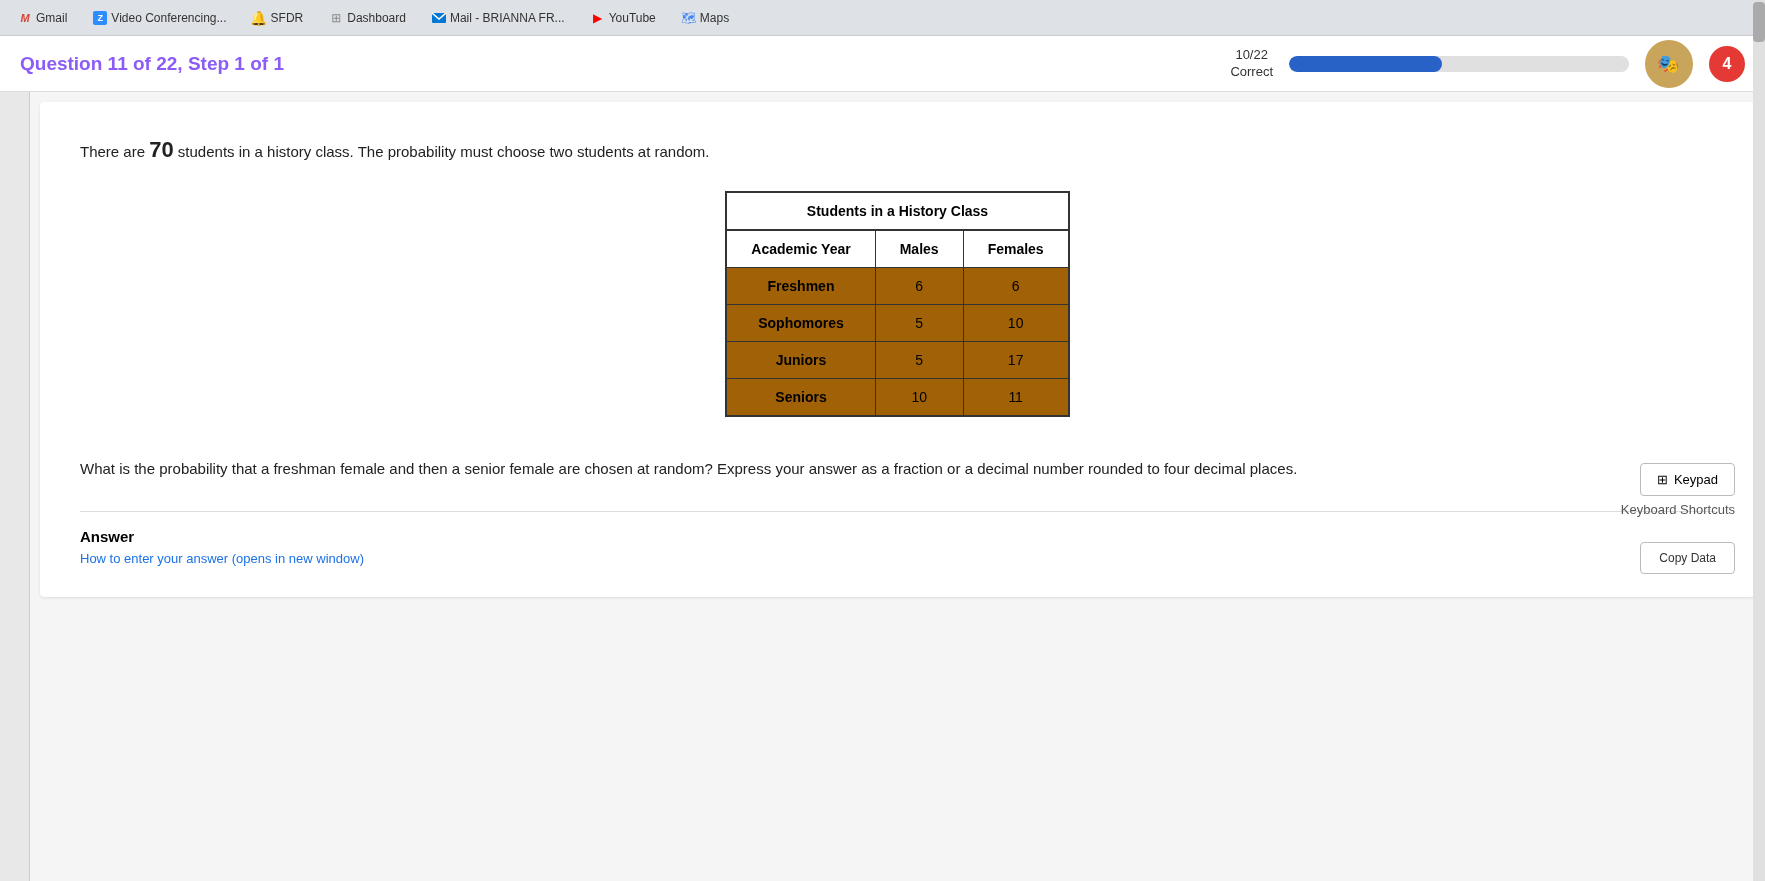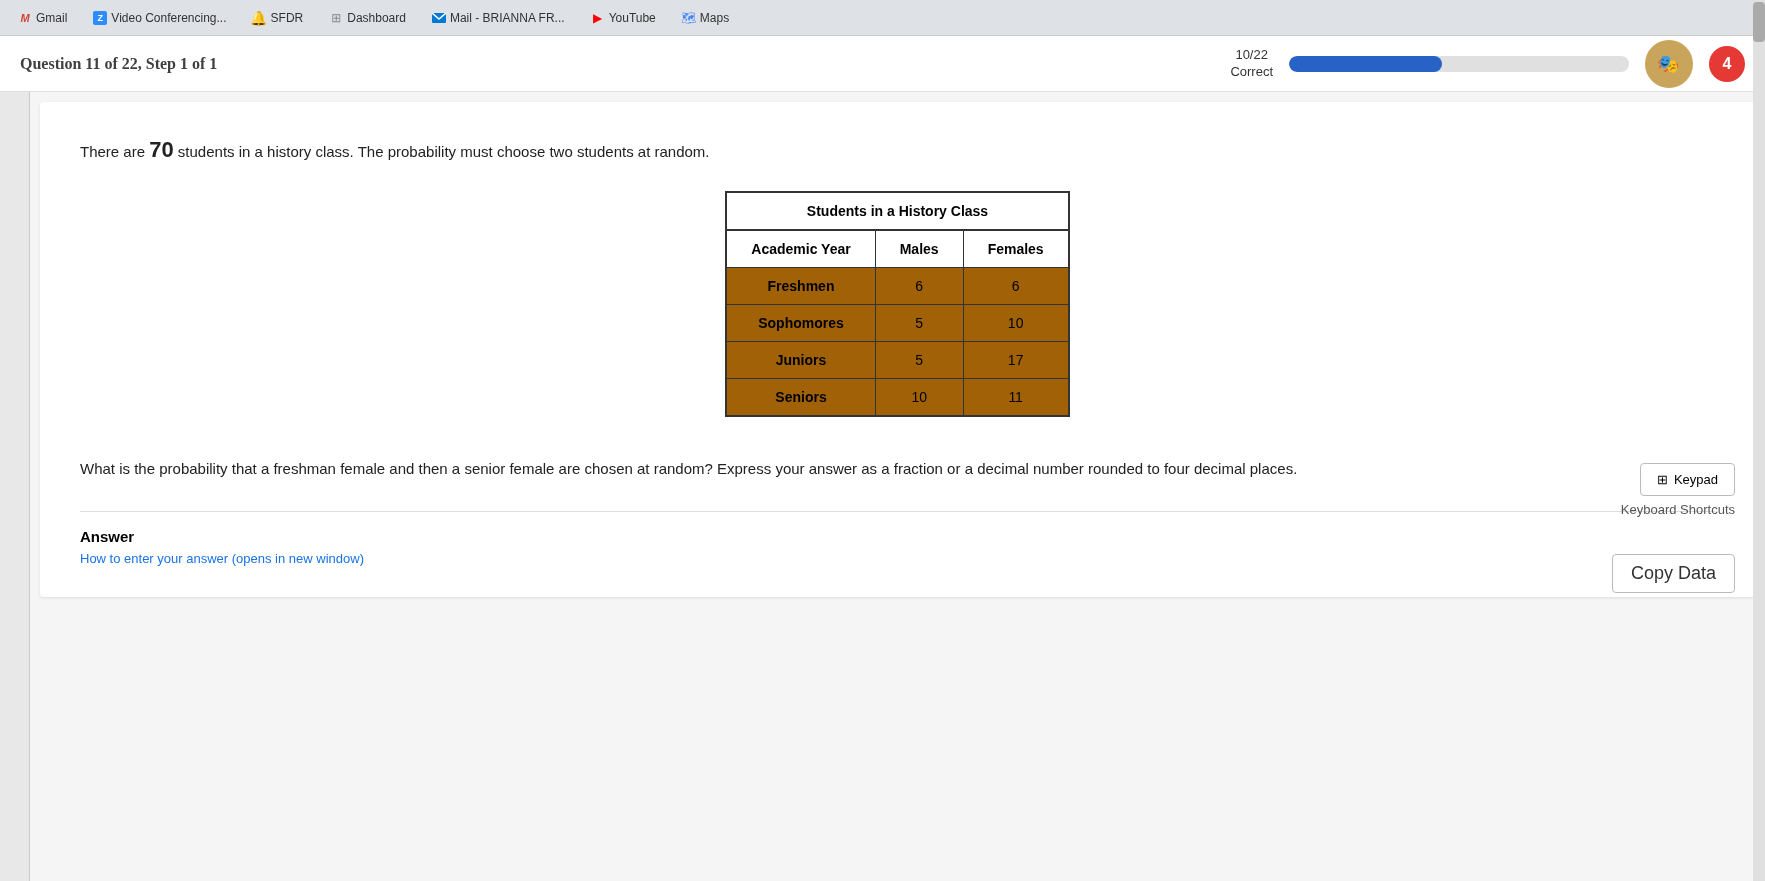--- a/index.html
+++ b/index.html
@@ -52,24 +52,23 @@
     .header {
       display: flex;
       align-items: center;
       background: white;
       padding: 8px 20px;
       border-bottom: 1px solid #ddd;
       height: 56px;
     }
     .header-question {
       font-weight: bold;
-      font-size: 16px;
-      color: #404040;
+      font-size: 19px;
+      color: #8b5cf6;
       flex: 1;
-      font-family: Liberation Serif, serif;
     }
     .header-score-area {
       display: flex;
       align-items: center;
       gap: 16px;
       margin-left: 40px;
     }
     .score-text {
       text-align: center;
       font-size: 13px;
@@ -178,26 +177,26 @@
       background: #a16207;
     }
     .data-table td.row-label {
       font-weight: bold;
       text-align: center;
     }
 
     .copy-data-btn {
       position: absolute;
       right: 20px;
-      top: 452px;
+      top: 440px;
       padding: 8px 18px;
       background: white;
       border: 1px solid #bbb;
       border-radius: 4px;
-      font-size: 18px;
+      font-size: 12px;
       cursor: pointer;
       color: #333;
     }
 
     .follow-up-text {
       font-size: 15px;
       color: #222;
       line-height: 1.6;
       margin-top: 10px;
       margin-bottom: 30px;

